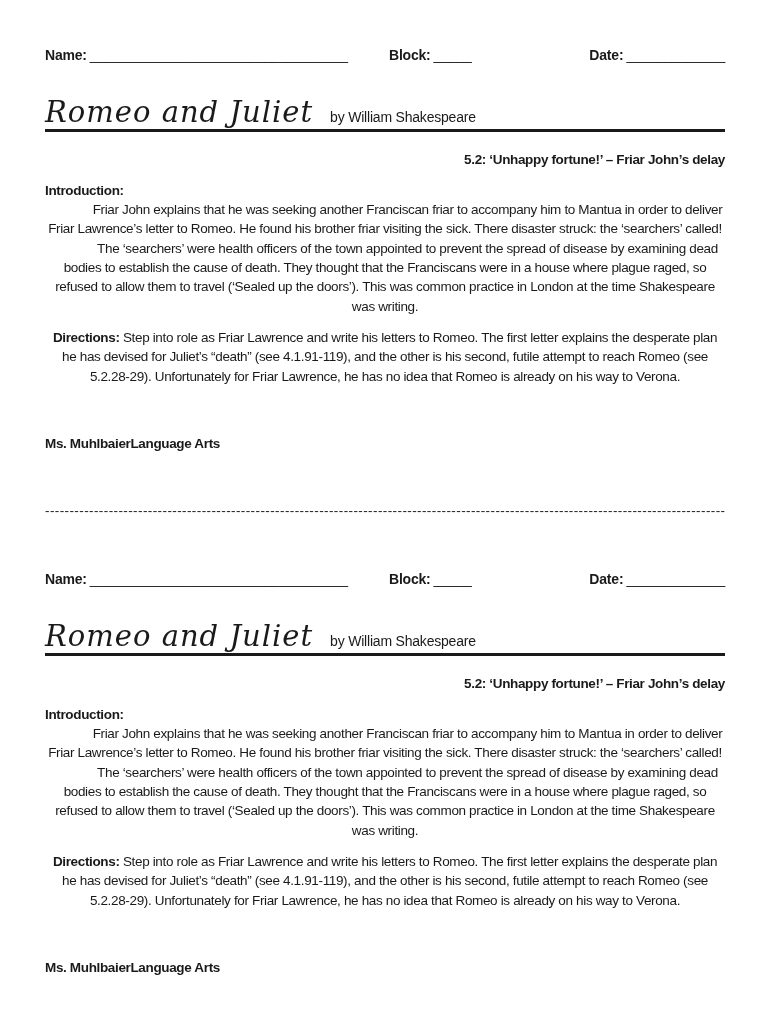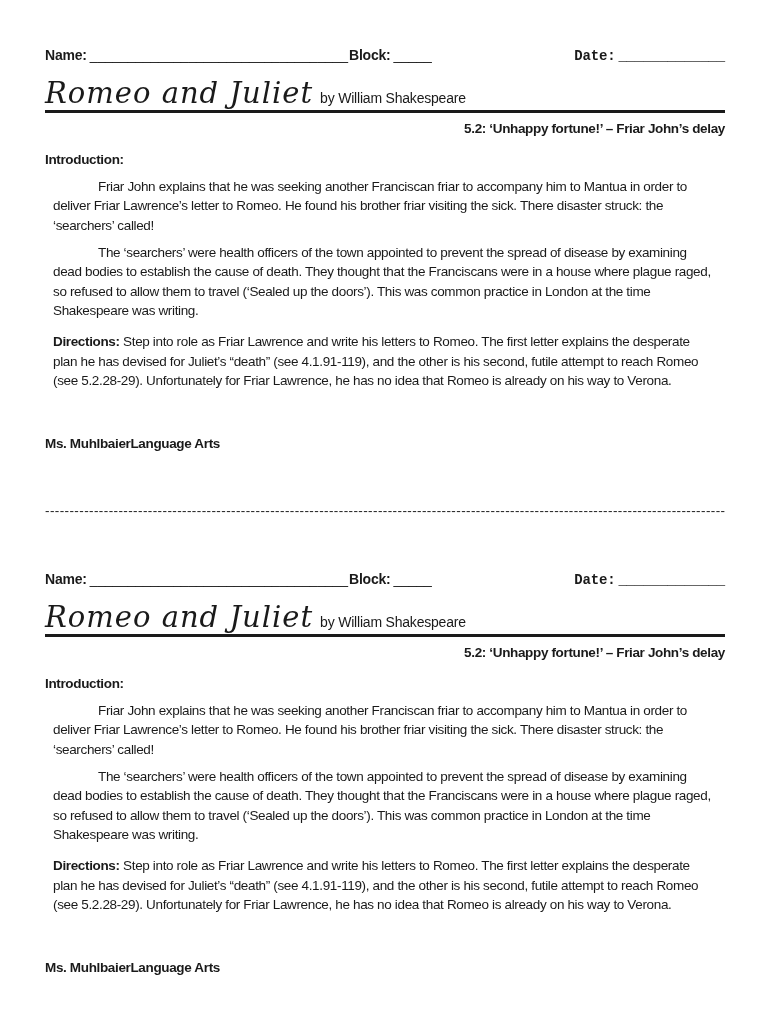--- a/index.html
+++ b/index.html
@@ -10,40 +10,40 @@
     font-family: "Liberation Sans", "DejaVu Sans", sans-serif;
     overflow: hidden;
   }
   .page { position: relative; width: 770px; height: 1024px; background: #ffffff; }
 
   .half { position: absolute; left: 45px; width: 680px; }
   .half-1 { top: 47px; }
   .half-2 { top: 571px; }
 
   .body-text { font-size: 13.5px; line-height: 19.3px; letter-spacing: -0.35px; }
-  p { margin: 8px; }
+  p { margin: 0; text-align: center; }
 
   .meta-row { display: flex; align-items: baseline; font-size: 14px; letter-spacing: -0.2px; white-space: nowrap; }
   .mg-left { width: 304px; }
-  .mg-mid  { flex: 1; }
-  .mg-right { text-align: center; font-family: Liberation Mono, monospace; }
+  .mg-mid  { flex: 1; margin-left: 40px; }
+  .mg-right { text-align: center; }
   .label { font-weight: 700; margin-right: 3px; }
   .line { font-weight: 400; }
 
-  .title-row { display: flex; align-items: baseline; gap: 7px; margin-top: 14px; }
+  .title-row { display: flex; align-items: baseline; gap: 17px; margin-top: 34px; }
   .script-title {
     font-family: "DejaVu Serif", "Liberation Serif", serif;
     font-style: italic;
     font-size: 29px; line-height: 30px; letter-spacing: 1px;
   }
   .byline { font-size: 14px; letter-spacing: -0.2px; }
 
   .rule { margin-top: 2px; height: 2.6px; background: #1a1a1a; }
 
-  .section-heading { margin-top: 6px; text-align: right; font-weight: 700; }
+  .section-heading { margin-top: 18px; text-align: right; font-weight: 700; }
 
   .intro-label { margin-top: 12px; font-weight: 700; }
   .para { text-indent: 45px; }
   .directions { margin-top: 12px; }
 
   .footer-row {
     position: absolute; top: 387px; left: 0; width: 100%;
     display: flex; justify-content: flex-start; font-weight: 700;
   }
   .footer-right { margin-right: 72px; }

